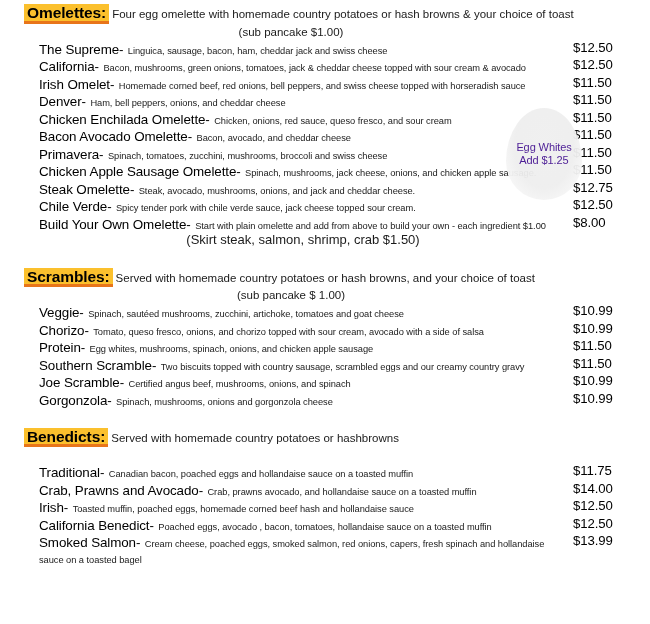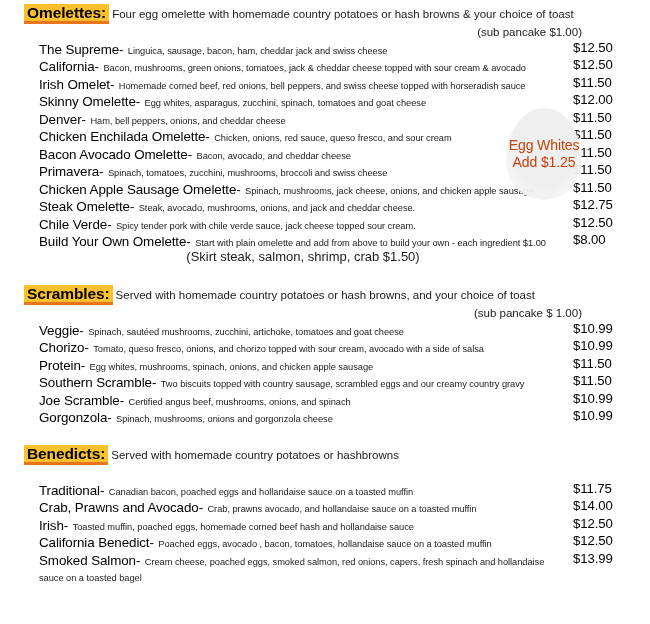--- a/index.html
+++ b/index.html
@@ -48,21 +48,21 @@
   }
   .section-sub {
     display: inline;
     font-size: 11.5px;
     font-weight: normal;
     color: #1a1a1a;
     padding-left: 3px;
     vertical-align: baseline;
   }
   .section-note {
-    text-align: right;
+    text-align: center;
     font-size: 11.5px;
     color: #1a1a1a;
     padding-right: 68px;
     margin-top: 2px;
     line-height: 1.15;
   }
 
   
   .items {
     margin: 15px;
@@ -128,22 +128,22 @@
     transform: translate(-50%, -50%);
     width: 76px;
     height: 92px;
     background: radial-gradient(ellipse at 50% 42%, #efefef 0%, #eeeeee 55%, #f6f6f6 78%, #ffffff 100%);
     border-radius: 50% 50% 50% 50% / 58% 58% 42% 42%;
     opacity: 0.95;
   }
   .egg-text {
     position: relative;
     text-align: center;
-    color: #c2410c;
-    font-size: 14px;
+    color: #4c1d95;
+    font-size: 11px;
     line-height: 1.18;
     letter-spacing: -0.1px;
   }
 </style>
 </head>
 <body>
 
 <div class="menu-page">
 
   <div class="section" style="padding-top:4px;">
@@ -160,25 +160,20 @@
       </li>
       <li class="item">
         <span class="item-body"><span class="item-name">California-</span>
           <span class="item-desc">Bacon, mushrooms, green onions, tomatoes, jack &amp; cheddar cheese topped with sour cream &amp; avocado</span></span>
         <span class="item-price">$12.50</span>
       </li>
       <li class="item">
         <span class="item-body"><span class="item-name">Irish Omelet-</span>
           <span class="item-desc">Homemade corned beef, red onions, bell peppers, and swiss cheese topped with horseradish sauce</span></span>
         <span class="item-price">$11.50</span>
-      </li>
-      <li class="item">
-        <span class="item-body"><span class="item-name">Skinny Omelette-</span>
-          <span class="item-desc">Egg whites, asparagus, zucchini, spinach, tomatoes and goat cheese</span></span>
-        <span class="item-price">$12.00</span>
       </li>
       <li class="item">
         <span class="item-body"><span class="item-name">Denver-</span>
           <span class="item-desc">Ham, bell peppers, onions, and cheddar cheese</span></span>
         <span class="item-price">$11.50</span>
       </li>
       <li class="item">
         <span class="item-body"><span class="item-name">Chicken Enchilada Omelette-</span>
           <span class="item-desc">Chicken, onions, red sauce, queso fresco, and sour cream</span></span>
         <span class="item-price">$11.50</span>

